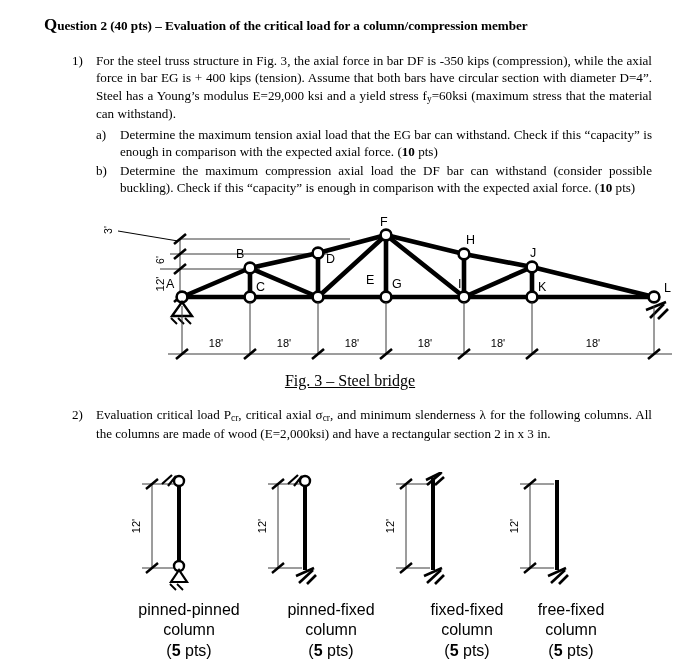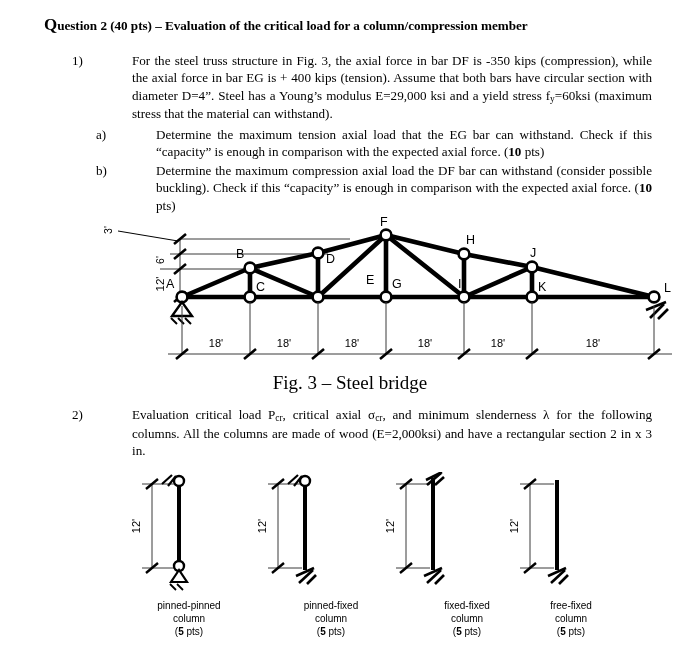--- a/index.html
+++ b/index.html
@@ -46,39 +46,39 @@
   }
   .item .marker {
     flex: 0 0 auto;
     width: 24px;
     text-align: left;
   }
   .item .body {
     flex: 1 1 auto;
     text-align: justify;
     text-justify: inter-word;
-    margin-left: 36px;
   }
 
   #item1 { left: 72px; top: 52px; width: 580px; }
   #itemA { left: 96px; top: 126px; width: 556px; }
   #itemB { left: 96px; top: 162px; width: 556px; }
   #item2 { left: 72px; top: 406px; width: 580px; }
 
   sub { font-size: 0.72em; vertical-align: -0.25em; }
   .b { font-weight: bold; }
 
   
   .caption {
     position: absolute;
     left: 0;
     top: 372px;
     width: 700px;
     text-align: center;
-    font-size: 19px;
+    font-size: 16px;
+    text-decoration: underline;
   }
 
   
   .fig-truss {
     position: absolute;
     left: 60px;
     top: 214px;
   }
   .fig-columns {
     position: absolute;
@@ -92,21 +92,21 @@
     left: 0;
     top: 600px;
     width: 700px;
     height: 60px;
   }
   .col-cap {
     position: absolute;
     width: 150px;
     text-align: center;
     font-family: "Liberation Sans", sans-serif;
-    font-size: 10px;
+    font-size: 16px;
     line-height: 1.28;
   }
   .col-cap .pts { }
   .col-cap .pts b { font-weight: bold; }
   #cap0 { left: 114px; }
   #cap1 { left: 256px; }
   #cap2 { left: 392px; }
   #cap3 { left: 496px; }
 </style>
 </head>

